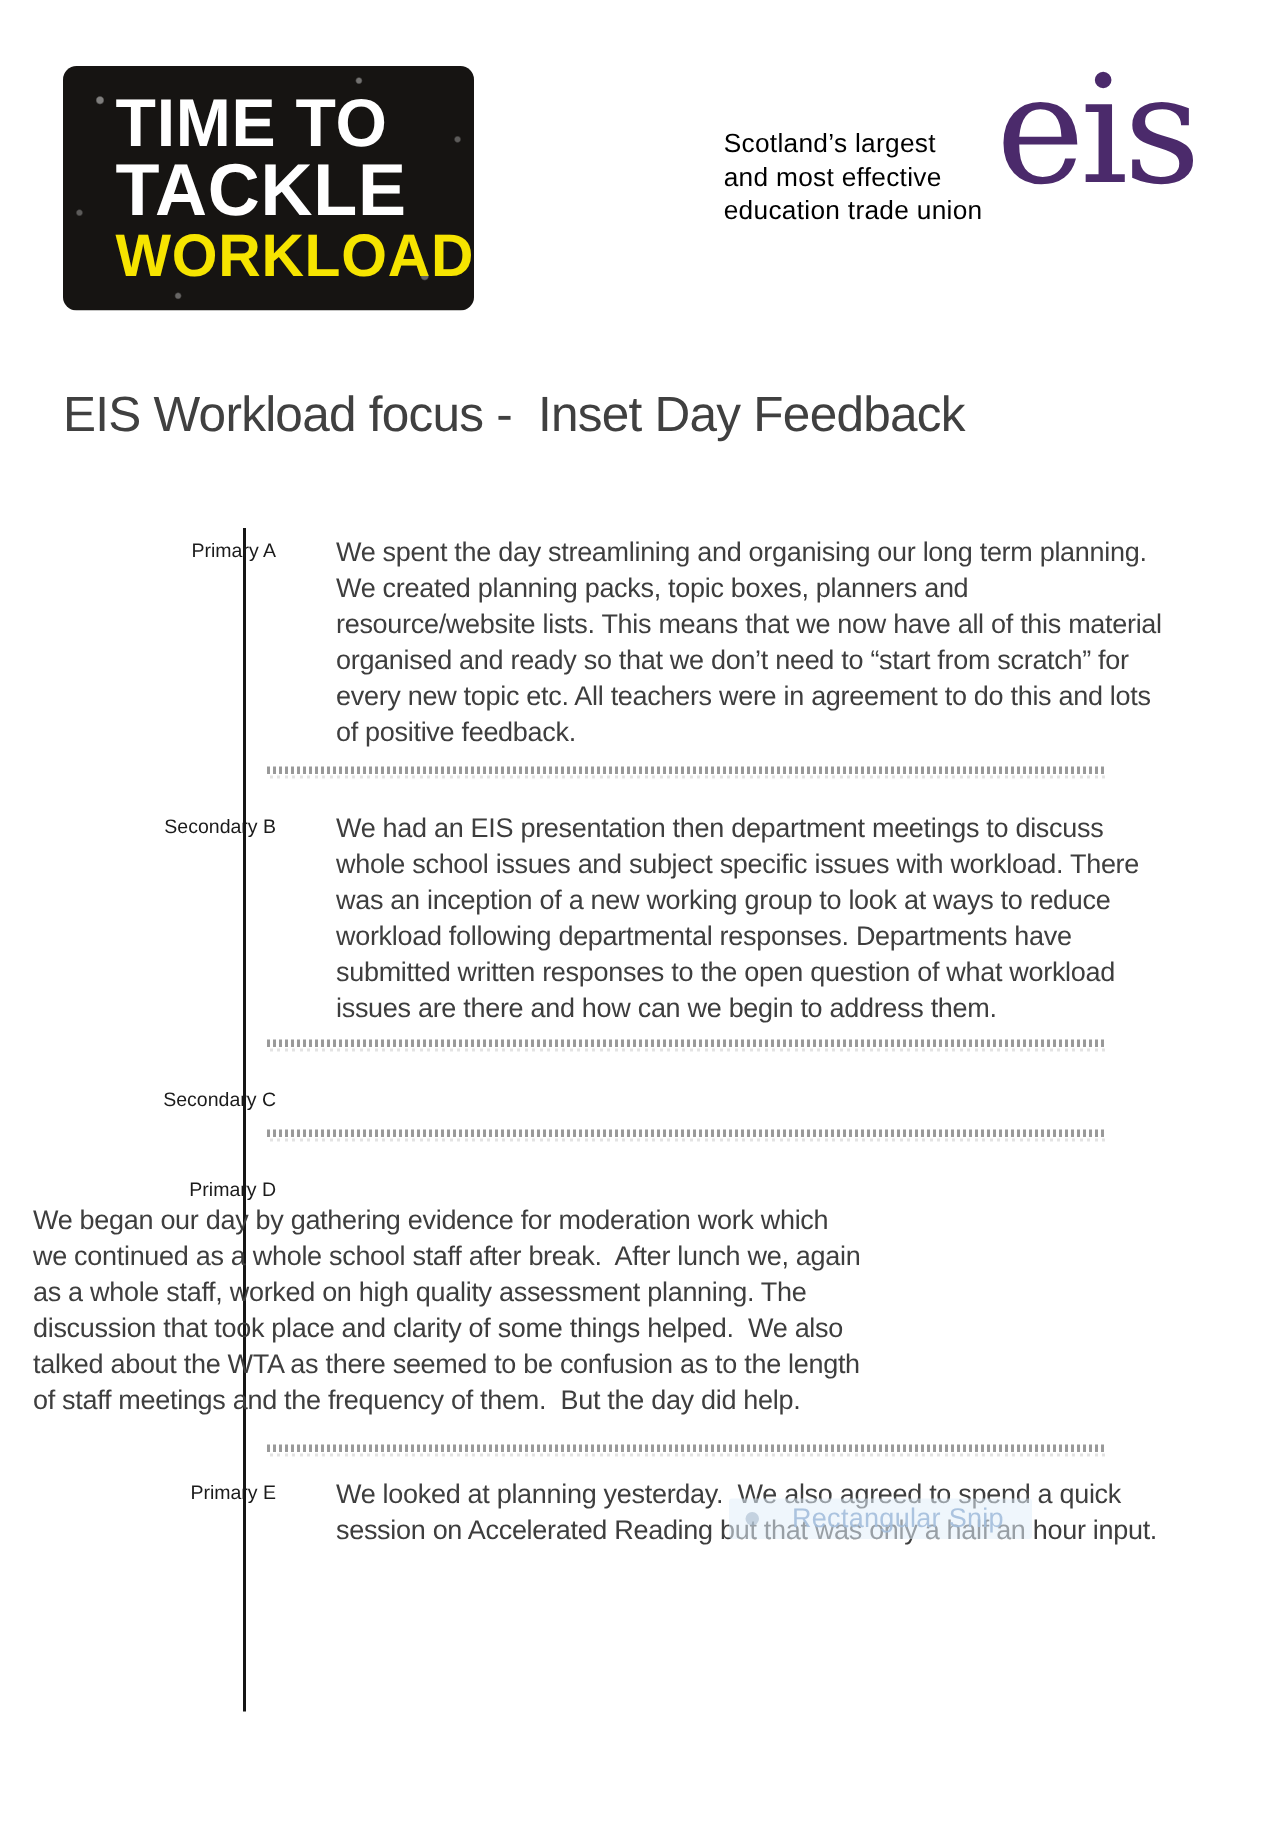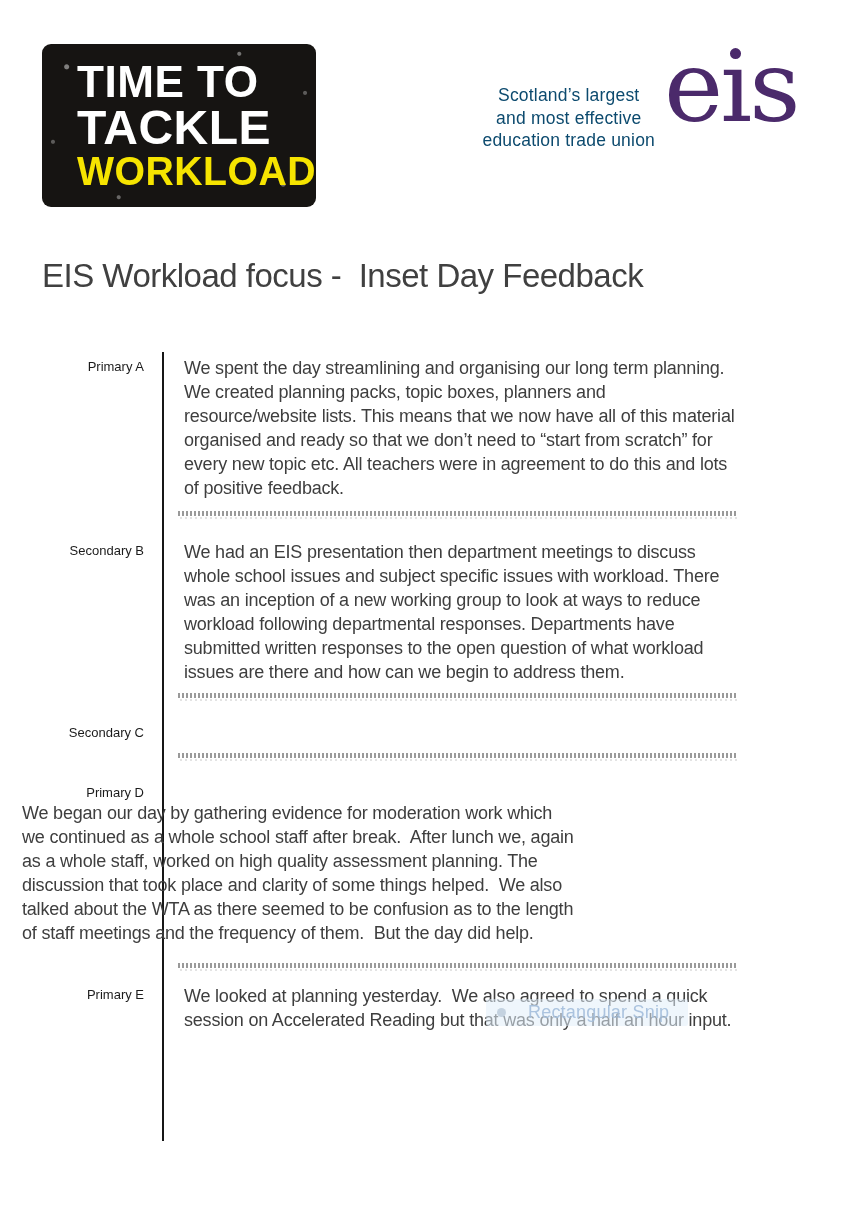--- a/index.html
+++ b/index.html
@@ -24,43 +24,43 @@
     padding:15px 0 0 35px;
   }
   .badge .bl{font-weight:bold;color:#ffffff;letter-spacing:0.5px;
     transform:scaleX(0.98);transform-origin:left;}
   .badge .l1{font-size:45px;line-height:45px;}
   .badge .l2{font-size:49px;line-height:47px;}
   .badge .l3{font-size:40px;line-height:41px;color:#f6e400;}
 
   
   .tagline{
-    position:absolute;right:201px;top:84px;text-align:center;
-    font-size:17.5px;line-height:22.5px;color:#0c4a6e;letter-spacing:0.2px;
+    position:absolute;right:201px;top:84px;text-align:left;
+    font-size:17.5px;line-height:22.5px;color:#000000;letter-spacing:0.2px;
   }
   .wordmark{
     position:absolute;left:664px;top:24px;
     font-family:"DejaVu Serif", serif;
     font-size:100px;line-height:1.25;color:#4b2a6b;letter-spacing:-3px;
   }
 
   
   .page-title{
     position:absolute;left:42px;top:256px;margin:0;
     font-size:33px;line-height:40px;font-weight:normal;color:#404040;
     letter-spacing:-0.5px;white-space:pre;
   }
 
   
   .feedback{position:absolute;left:0;top:350px;width:760px;}
   .vrule{position:absolute;left:162px;top:352px;width:2px;height:789px;background:#161616;}
   .row{display:flex;align-items:flex-start;}
   .row-label{
     width:162px;box-sizing:border-box;padding:3px 18px 0 0;text-align:right;
-    font-size:13px;line-height:16px;color:#1b1b1b;flex:none;
+    font-size:13px;line-height:16px;color:#1b1b1b;flex:none;margin-left:40px;
   }
   .row-text{
     width:556px;margin-left:22px;flex:none;
     font-size:18px;line-height:24px;color:#3e3e3e;letter-spacing:-0.2px;
     white-space:pre-wrap;
   }
   .separator{
     height:8px;margin-left:178px;width:559px;
     background-image:
       repeating-linear-gradient(90deg,#9a9a9a 0 2px, rgba(0,0,0,0) 2px 4px),

